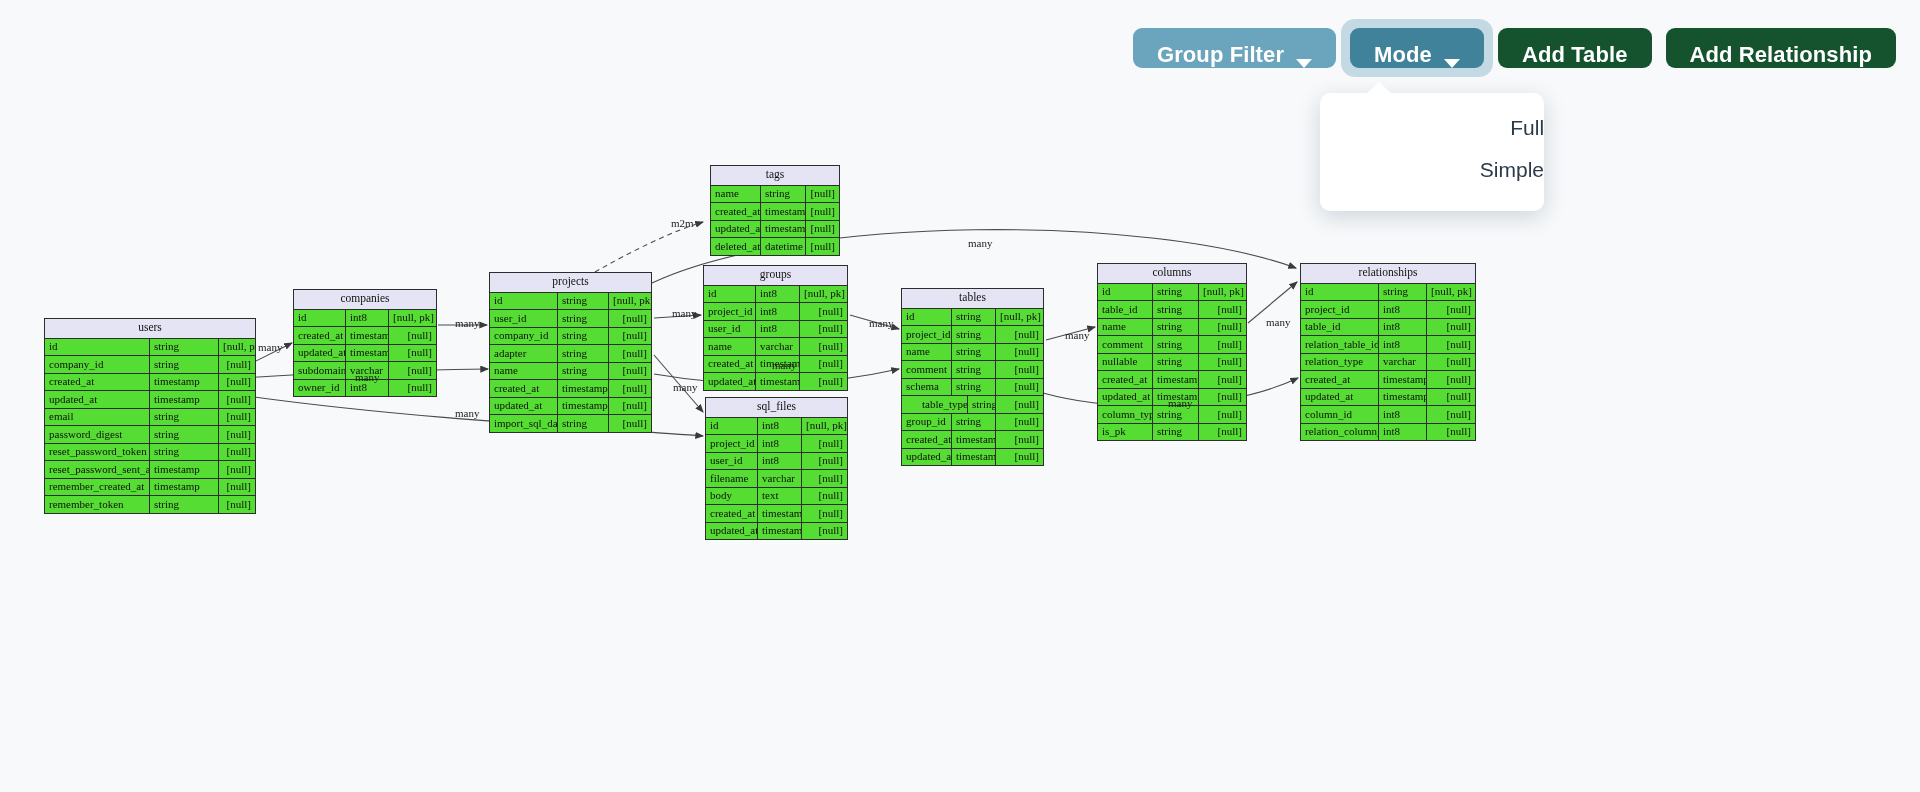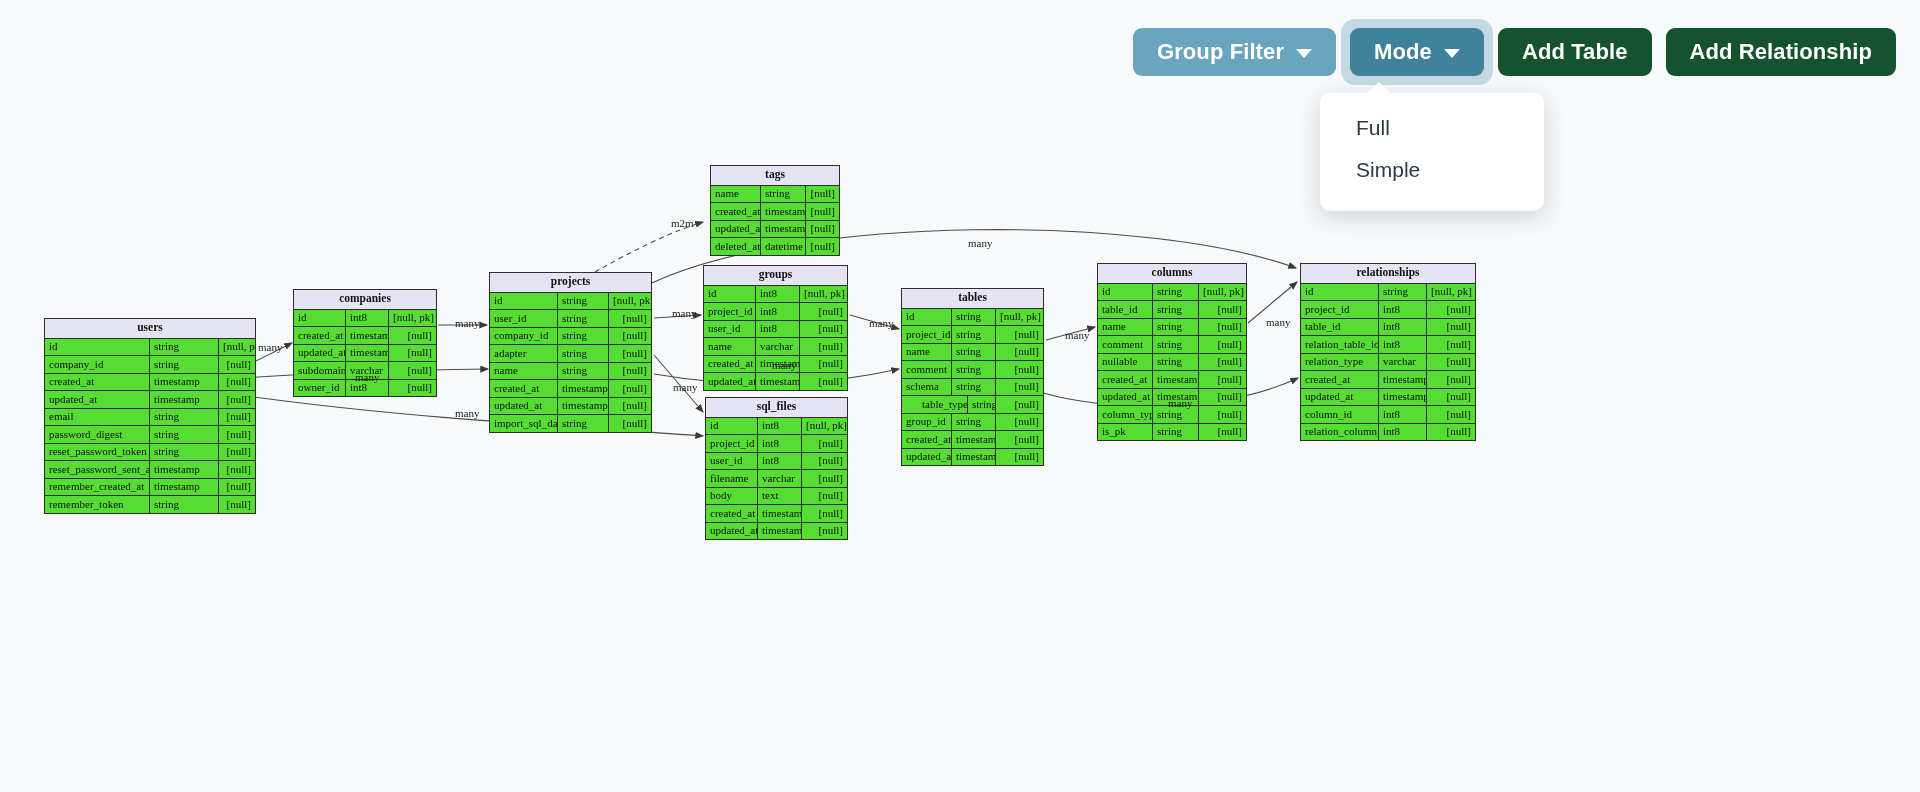--- a/index.html
+++ b/index.html
@@ -15,22 +15,22 @@
   
   #toolbar {
     position:absolute; top:28px; right:24px;
     display:flex; align-items:flex-start; gap:14px;
     z-index:40;
   }
   .tb-btn {
     font-family:"Liberation Sans", sans-serif;
     font-size:22px; font-weight:700; color:#ffffff;
     border:none; border-radius:9px;
-    padding:0 24px; height:48px;
-    display:flex; align-items:center; gap:12px;
+    padding:0 24px; height:40px;
+    display:flex; align-items:flex-end; gap:12px;
     cursor:pointer; white-space:nowrap;
     letter-spacing:.1px;
   }
   .tb-btn.sec { background:#6ba4bd; }
   .tb-btn.pri { background:#14532d; }
   .tb-btn.active { background:#3f8299; }
   .caret {
     width:0;height:0;border-left:8px solid transparent;border-right:8px solid transparent;
     border-top:9px solid #ffffff; display:inline-block; margin-top:2px;
   }
@@ -47,38 +47,38 @@
     padding:14px 0 20px 0;
   }
   #mode-menu:before{
     content:""; position:absolute; top:-11px; left:46px;
     border-left:13px solid transparent; border-right:13px solid transparent;
     border-bottom:12px solid #ffffff;
   }
   .menu-item {
     font-family:"Liberation Sans", sans-serif;
     font-size:21px; color:#2b3a4a;
-    padding:9px 0 9px 36px; cursor:pointer;
+    padding:9px 0 9px 36px; cursor:pointer;text-align:right;
   }
 
   
   #canvas { position:absolute; inset:0; }
   #edges { position:absolute; inset:0; width:1920px; height:792px; }
 
   
   .tbl {
     position:absolute;
     border:1px solid #2d2d2d;
     background:#55dd33;
     font-size:11px; line-height:1;
     z-index:10;
   }
   .tbl .thead {
     background:#e4e4f4; color:#111111;
-    font-weight:700; text-align:center;
+    font-weight:400; text-align:center;
     padding:3px 0 4px 0;
     font-size:11.5px;
     border-bottom:1px solid #2d2d2d;
   }
   .row { display:flex; border-bottom:1px solid #2d2d2d; }
   .row:last-child { border-bottom:none; }
   .c {
     background:#55dd33; color:#111111;
     padding:2.5px 4px 3px 4px;
     white-space:nowrap; overflow:hidden;

